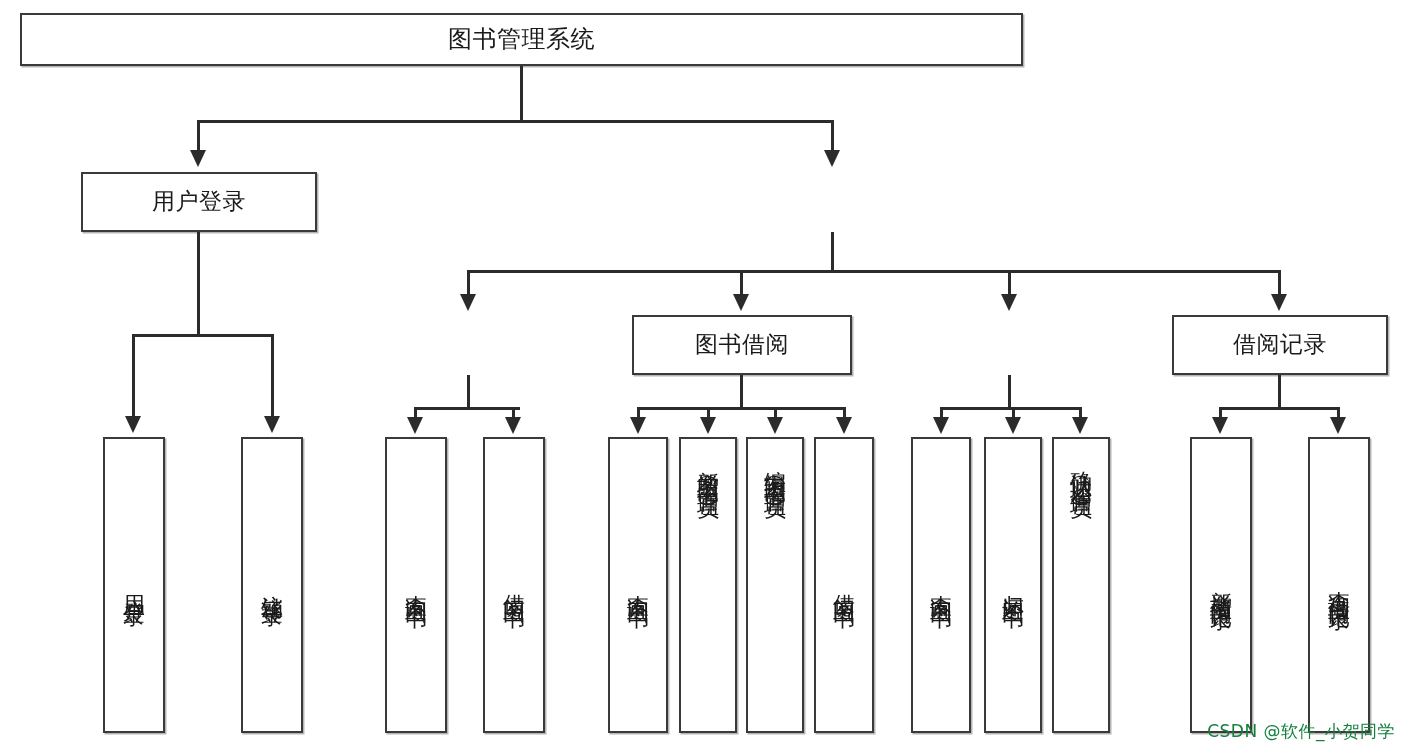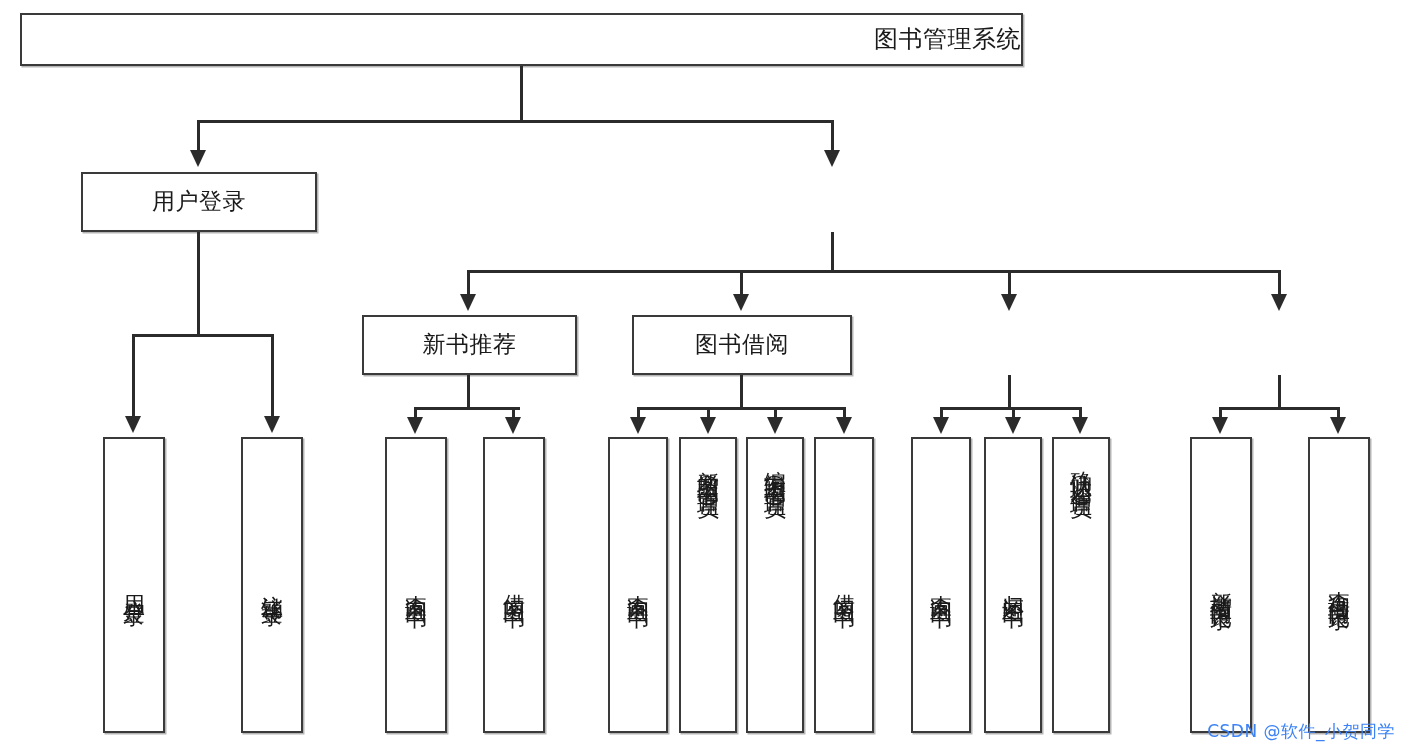--- a/index.html
+++ b/index.html
@@ -78,32 +78,32 @@
     border-right: 8px solid transparent;
     border-top: 17px solid #2b2b2b;
   }
 
   
   #watermark {
     position: absolute;
     right: 10px;
     bottom: 4px;
     font-size: 17px;
-    color: #3b82f6;
+    color: #15803d;
     white-space: nowrap;
     letter-spacing: 0.5px;
     font-family: "DejaVu Sans", "Liberation Sans", sans-serif;
   }
 </style>
 </head>
 <body>
 
 <div id="diagram-root">
 
-  <div class="node root horizontal" style="left:20px; top:13px; width:1003px; height:53px;justify-content:flex-end;">
+  <div class="node root horizontal" style="left:20px; top:13px; width:1003px; height:53px;">
     <span class="node-label">图书管理系统</span>
   </div>
 
   <div class="vline" style="left:520px; top:66px; height:54px;"></div>
   <div class="hline" style="left:197px; top:120px; width:637px;"></div>
   <div class="vline" style="left:197px; top:120px; height:32px;"></div>
   <div class="vline" style="left:831px; top:120px; height:32px;"></div>
   <div class="arrow" style="left:190px; top:150px;"></div>
   <div class="arrow" style="left:824px; top:150px;"></div>
 
@@ -123,25 +123,25 @@
   <div class="hline" style="left:467px; top:270px; width:814px;"></div>
   <div class="vline" style="left:467px; top:270px; height:26px;"></div>
   <div class="vline" style="left:740px; top:270px; height:26px;"></div>
   <div class="vline" style="left:1008px; top:270px; height:26px;"></div>
   <div class="vline" style="left:1278px; top:270px; height:26px;"></div>
   <div class="arrow" style="left:460px; top:294px;"></div>
   <div class="arrow" style="left:733px; top:294px;"></div>
   <div class="arrow" style="left:1001px; top:294px;"></div>
   <div class="arrow" style="left:1271px; top:294px;"></div>
 
-  <div class="node horizontal" style="left:362px; top:315px; width:215px; height:60px;">
-    <span class="node-label">新书推荐</span>
-  </div>
   <div class="node horizontal" style="left:632px; top:315px; width:220px; height:60px;">
     <span class="node-label">图书借阅</span>
+  </div>
+  <div class="node horizontal" style="left:1172px; top:315px; width:216px; height:60px;">
+    <span class="node-label">借阅记录</span>
   </div>
 
   <div class="vline" style="left:467px; top:375px; height:34px;"></div>
   <div class="hline" style="left:414px; top:407px; width:106px;"></div>
   <div class="vline" style="left:414px; top:407px; height:12px;"></div>
   <div class="vline" style="left:512px; top:407px; height:12px;"></div>
   <div class="arrow" style="left:407px; top:417px;"></div>
   <div class="arrow" style="left:505px; top:417px;"></div>
 
   <div class="vline" style="left:740px; top:375px; height:34px;"></div>

